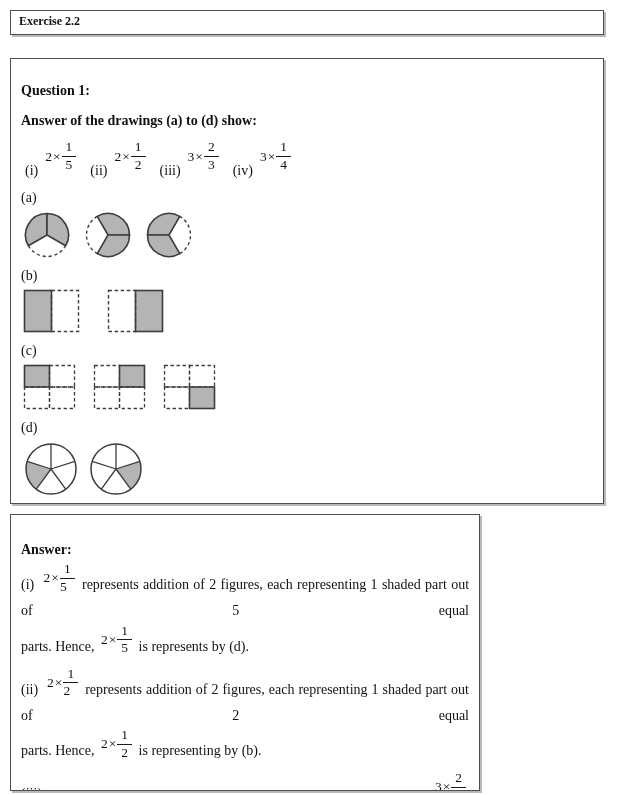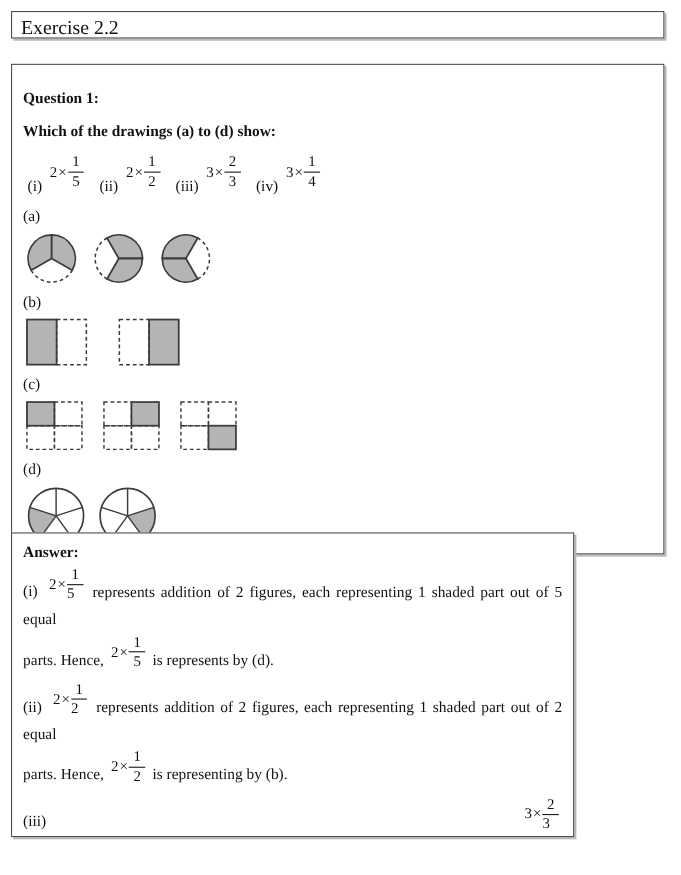--- a/index.html
+++ b/index.html
@@ -12,21 +12,21 @@
     overflow: hidden;
     line-height: 1.3;
   }
   .box {
     position: absolute;
     background: #fff;
     border: 1px solid #4e4e4e;
     box-shadow: 2px 2px 0 #b9b9b9;
   }
   #exercise-box { left: 10px; top: 10px; width: 594px; height: 25px; padding: 3px 8px; }
-  #exercise-box .title { font-weight: normal; font-size: 18px; }
+  #exercise-box .title { font-weight: bold; font-size: 12px; }
 
   #question-box { left: 10px; top: 58px; width: 594px; height: 446px; padding: 21px 10px; overflow: hidden; }
   .q-heading { font-weight: bold; font-size: 14px; padding-top: 2px; }
   .q-prompt  { font-weight: bold; font-size: 14px; margin-top: 12px; }
 
   
   .expr { display: inline-block; white-space: nowrap; }
   .expr .coeff, .expr .times { display: inline-block; vertical-align: middle; font-size: 13.5px; }
   .expr .times { margin: 0 1px; }
   .frac { display: inline-block; vertical-align: middle; text-align: center; font-size: 13.5px; line-height: 1.08; }
@@ -35,37 +35,37 @@
 
   .q-fracs { display: flex; align-items: flex-end; margin: 10px 0 2px 4px; }
   .q-item { display: flex; align-items: flex-end; margin-right: 14px; }
   .q-label { font-size: 14px; margin-right: 7px; }
   .q-item .expr { margin-bottom: 8px; }
 
   .d-label { font-size: 14px; margin-top: 8px; }
   .d-row { display: flex; align-items: flex-start; margin-top: 4px; margin-left: 2px; }
   .d-row svg { display: block; }
 
-  #answer-box { left: 10px; top: 484px; width: 512px; height: 277px; padding: 7px 10px; overflow: hidden; }
+  #answer-box { left: 10px; top: 514px; width: 470px; height: 277px; padding: 24px 10px; overflow: hidden; }
   .ans-heading { font-weight: bold; font-size: 14px; padding-top: 2px; }
   .ans-line { font-size: 14px; margin-top: 11px; }
   .ans-line .expr { position: relative; top: -8px; margin: 0 3px; }
   .ans-line1 { text-align: justify; text-align-last: justify; }
   .ans-label { margin-right: 2px; }
 </style>
 </head>
 <body>
 
 <div class="box" id="exercise-box">
   <div class="title">Exercise 2.2</div>
 </div>
 
 <div class="box" id="question-box">
   <div class="q-heading">Question 1:</div>
-  <div class="q-prompt">Which of the drawings (a) to (d) show:</div>
+  <div class="q-prompt">Answer of the drawings (a) to (d) show:</div>
 
   <div class="q-fracs">
     <span class="q-item">
       <span class="q-label">(i)</span>
       <span class="expr"><span class="coeff">2</span><span class="times">×</span><span class="frac"><span class="num">1</span><span class="den">5</span></span></span>
     </span>
     <span class="q-item">
       <span class="q-label">(ii)</span>
       <span class="expr"><span class="coeff">2</span><span class="times">×</span><span class="frac"><span class="num">1</span><span class="den">2</span></span></span>
     </span>

